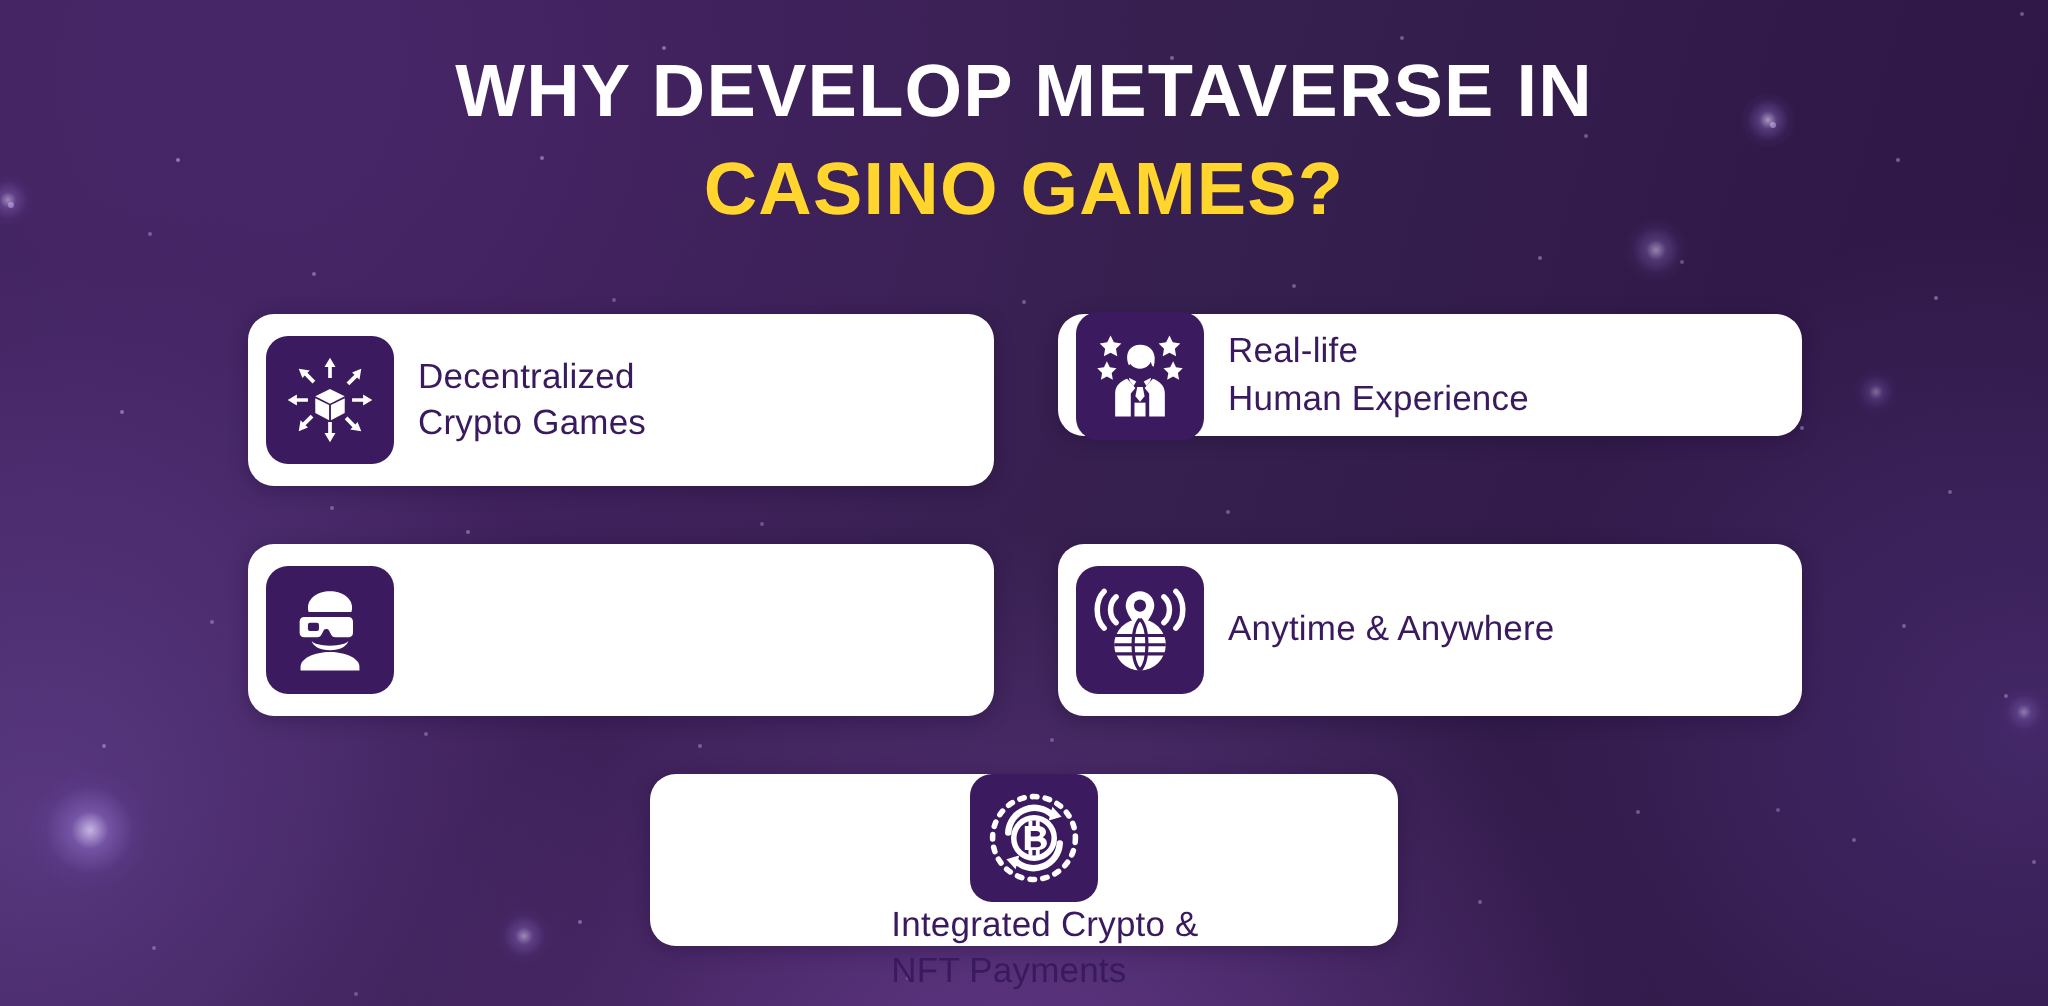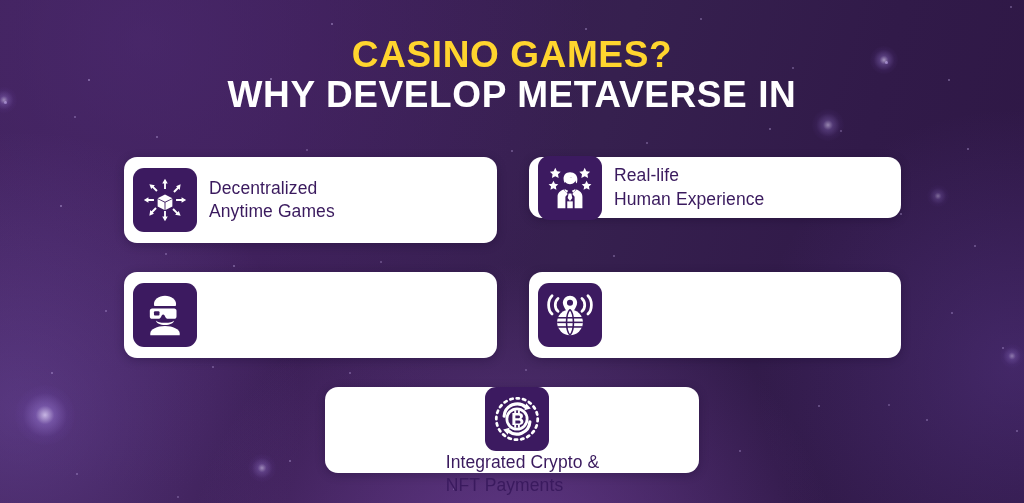--- a/index.html
+++ b/index.html
@@ -129,42 +129,42 @@
     <div class="glow" style="left: 15px; top: 385px; width: 60px; height: 60px; opacity: 0.85;"></div>
     <div class="glow" style="left: 812px; top: 109px; width: 32px; height: 32px; opacity: 0.6;"></div>
     <div class="glow" style="left: 870px; top: 46px; width: 28px; height: 28px; opacity: 0.7;"></div>
     <div class="glow" style="left: 248px; top: 454px; width: 28px; height: 28px; opacity: 0.6;"></div>
     <div class="glow" style="left: -9px; top: 87px; width: 26px; height: 26px; opacity: 0.6;"></div>
     <div class="glow" style="left: 1000px; top: 344px; width: 24px; height: 24px; opacity: 0.5;"></div>
     <div class="glow" style="left: 927px; top: 185px; width: 22px; height: 22px; opacity: 0.45;"></div>
   </div>
 
 <div id="title-block">
+  <div class="t-line" id="title-line1">WHY DEVELOP METAVERSE IN</div>
   <div class="t-line" id="title-line2">CASINO GAMES?</div>
-  <div class="t-line" id="title-line1">WHY DEVELOP METAVERSE IN</div>
 </div>
 
 <div class="card" id="card-0">
   <div class="icon-box">
     <svg viewBox="0 0 100 100" fill="#ffffff" aria-hidden="true">
       <path d="M50 38 L66 46 L50 54 L34 46 Z"></path>
       <path d="M34 48 L49 55.5 L49 72 L34 64 Z"></path>
       <path d="M66 48 L51 55.5 L51 72 L66 64 Z"></path>
       <path d="M50 4 L56 14 L52 14 L52 26 L48 26 L48 14 L44 14 Z"></path>
       <path d="M50 96 L44 86 L48 86 L48 74 L52 74 L52 86 L56 86 Z"></path>
       <path d="M4 50 L14 44 L14 48 L26 48 L26 52 L14 52 L14 56 Z"></path>
       <path d="M96 50 L86 56 L86 52 L74 52 L74 48 L86 48 L86 44 Z"></path>
       <path d="M16 16 L28 18 L25.5 20.5 L34 29 L31 32 L22.5 23.5 L20 26 Z"></path>
       <path d="M84 16 L82 28 L79.5 25.5 L71 34 L68 31 L76.5 22.5 L74 20 Z"></path>
       <path d="M16 84 L18 72 L20.5 74.5 L29 66 L32 69 L23.5 77.5 L26 80 Z"></path>
       <path d="M84 84 L72 82 L74.5 79.5 L66 71 L69 68 L77.5 76.5 L80 74 Z"></path>
     </svg>
   </div>
   <div class="card-label">Decentralized
-Anytime Games</div>
+Crypto Games</div>
 </div>
 
 <div class="card" id="card-1">
   <div class="icon-box">
     <svg viewBox="0 0 100 100" fill="#ffffff" aria-hidden="true">
       <path d="M18 6 L21.6 13.4 L29.8 14.6 L23.9 20.3 L25.3 28.4 L18 24.6 L10.7 28.4 L12.1 20.3 L6.2 14.6 L14.4 13.4 Z"></path>
       <path d="M82 6 L85.6 13.4 L93.8 14.6 L87.9 20.3 L89.3 28.4 L82 24.6 L74.7 28.4 L76.1 20.3 L70.2 14.6 L78.4 13.4 Z"></path>
       <path d="M14 34 L17.2 40.6 L24.5 41.6 L19.2 46.7 L20.5 54 L14 50.5 L7.5 54 L8.8 46.7 L3.5 41.6 L10.8 40.6 Z"></path>
       <path d="M86 34 L89.2 40.6 L96.5 41.6 L91.2 46.7 L92.5 54 L86 50.5 L79.5 54 L80.8 46.7 L75.5 41.6 L82.8 40.6 Z"></path>
       <path d="M50 16 c-9 0-14 6-14 14 0 3 0.7 6 2 8.4 0 0 2.6-1.4 3-4.4 0.5-3.6 1.6-5.5 3.4-6.4 3.2-1.6 8-0.5 12.6 1.8 3 1.5 5 4.2 5.4 7.2 0.4 2.8 2.6 3.2 2.6 3.2 0.7-2.9 1-6 1-9 0-8-6-14.8-16-14.8z"></path>
@@ -209,20 +209,21 @@
         <g stroke="#3c1a60" stroke-width="3.4" fill="none">
           <path d="M50 38 C40 48 40 84 50 94"></path>
           <path d="M50 38 C60 48 60 84 50 94"></path>
           <line x1="23" y1="56" x2="77" y2="56"></line>
           <line x1="22" y1="66" x2="78" y2="66"></line>
           <line x1="23" y1="76" x2="77" y2="76"></line>
         </g>
       </g>
     </svg>
   </div>
+  <div class="card-label">Anytime &amp; Anywhere</div>
 </div>
 
 <div class="card" id="card-4">
   <div class="icon-box">
     <svg viewBox="0 0 100 100" aria-hidden="true">
       <circle cx="50" cy="50" r="45" fill="none" stroke="#ffffff" stroke-width="6" stroke-linecap="round" stroke-dasharray="5 9"></circle>
       <g fill="none" stroke="#ffffff" stroke-width="7" stroke-linecap="round">
         <path d="M22 44 A28.5 28.5 0 0 1 70 25"></path>
         <path d="M78 56 A28.5 28.5 0 0 1 30 75"></path>
       </g>

